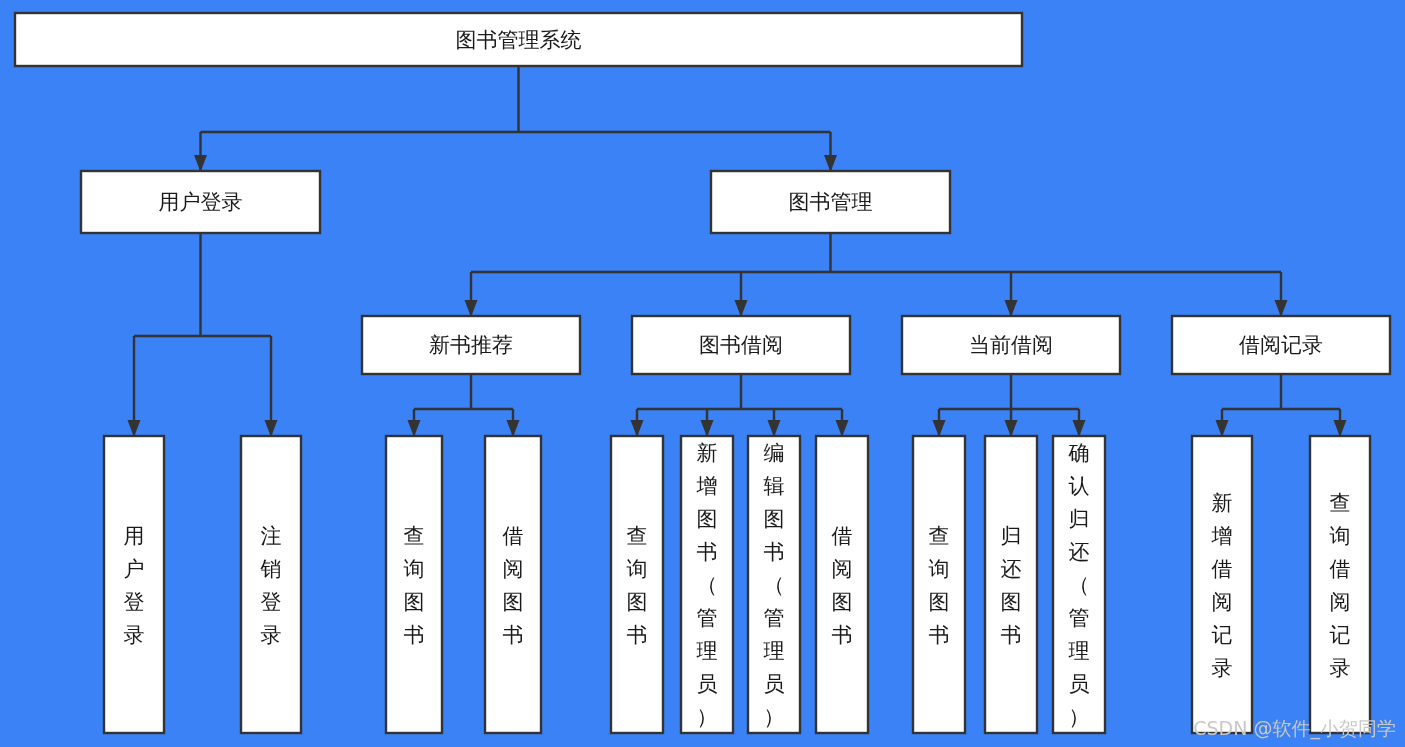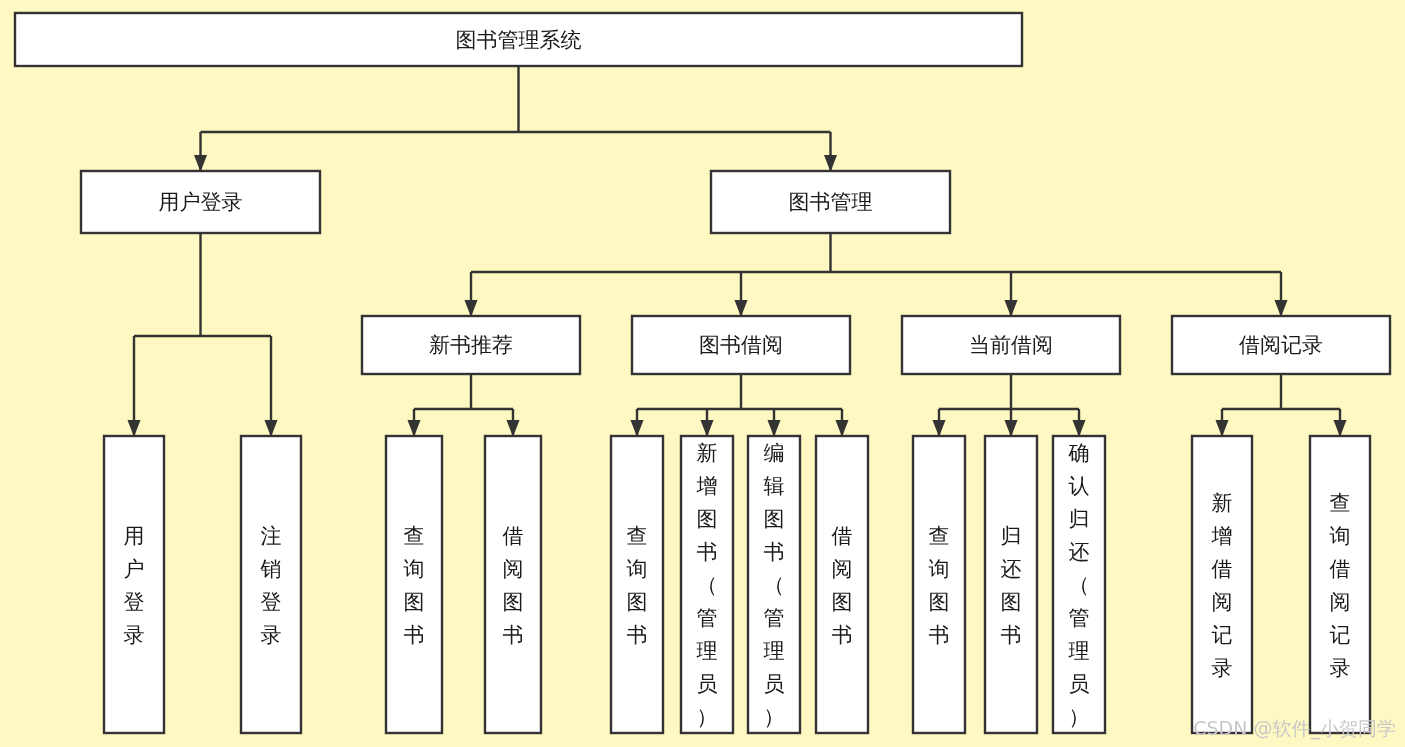--- a/index.html
+++ b/index.html
@@ -11,21 +11,21 @@
   body {
     width: 1405px;
     height: 747px;
     overflow: hidden;
     font-family: "DejaVu Sans", "Liberation Sans", sans-serif;
   }
   #diagram-root {
     position: relative;
     width: 1405px;
     height: 747px;
-    background: #fef9c3;
+    background: #3b82f6;
   }
   svg.diagram-canvas {
     position: absolute;
     top: 0;
     left: 0;
     width: 1405px;
     height: 747px;
     display: block;
   }
   .node-box {

